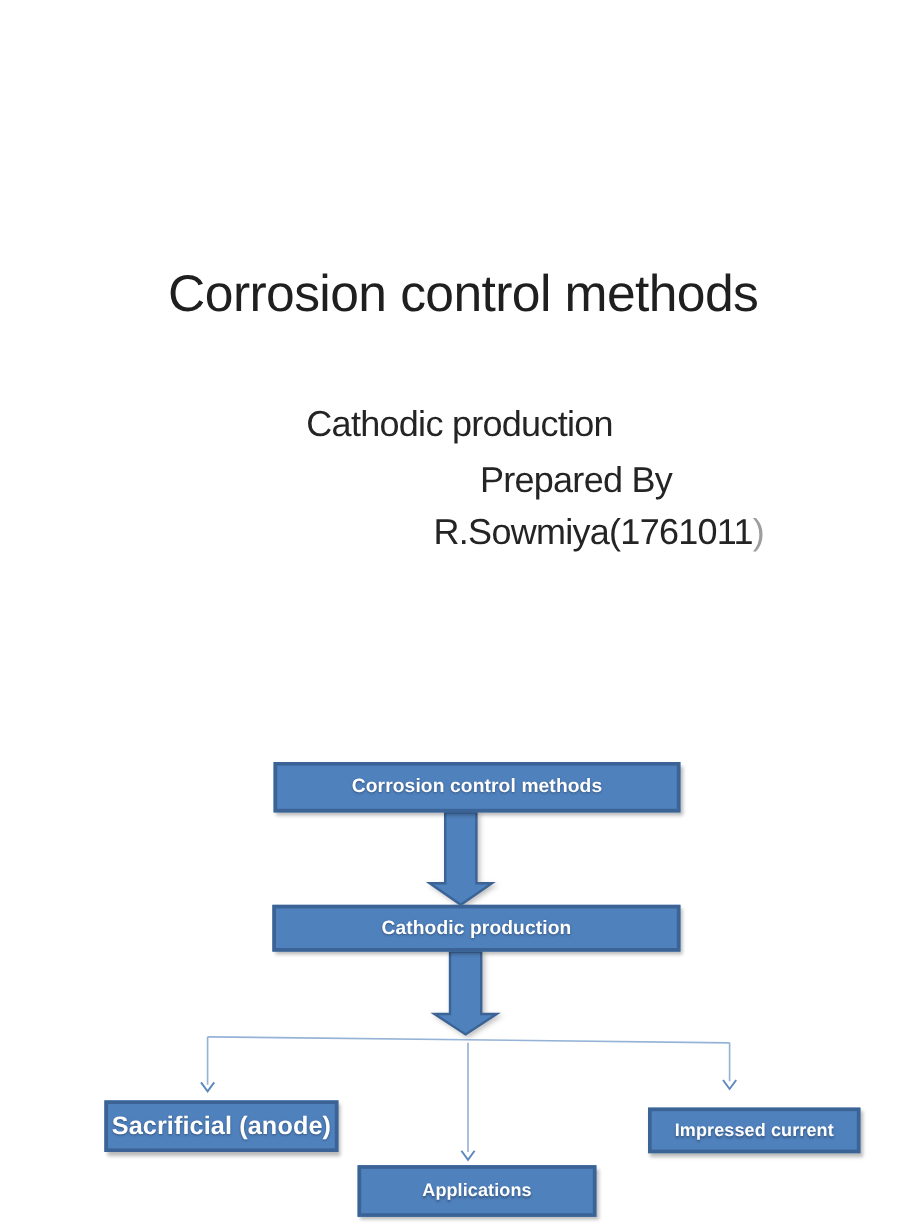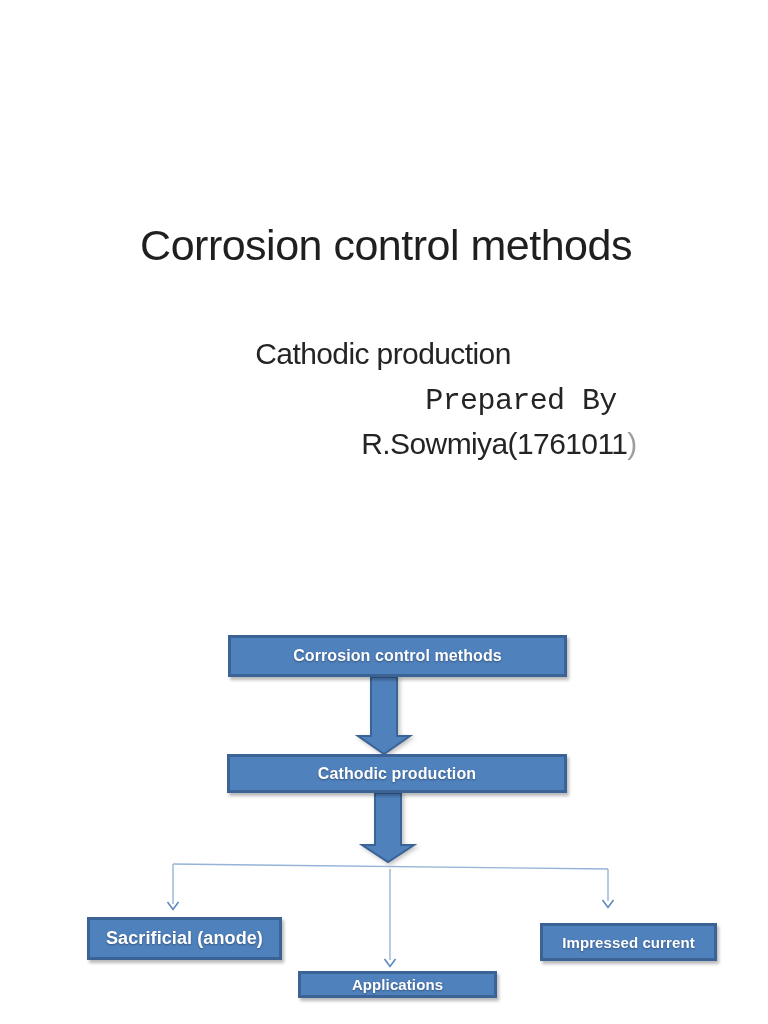--- a/index.html
+++ b/index.html
@@ -25,21 +25,21 @@
   .subline{
     position:absolute;
     transform:translateX(-50%);
     font-size:30px;
     line-height:36px;
     color:#242424;
     letter-spacing:-0.6px;
     white-space:nowrap;
   }
   .sub1{top:336px;left:383px;}
-  .sub2{top:383px;left:521px;font-family:Liberation Mono, monospace;}
+  .sub2{top:383px;left:480px;}
   .sub3{top:426px;left:499px;text-align:right;}
   .gray-paren{color:#9e9e9e;}
 
   .node{
     position:absolute;
     background:#4f81bd;
     border:3px solid #3b6395;
     box-sizing:border-box;
     display:flex;
     align-items:center;
@@ -47,22 +47,22 @@
     color:#ffffff;
     font-weight:bold;
     font-size:16px;
     letter-spacing:0.1px;
     text-shadow:0 1px 2px rgba(0,0,0,0.35);
     box-shadow:2px 3px 3px rgba(0,0,0,0.28);
     white-space:nowrap;
   }
   .node-root {left:228px;top:635px;width:339px;height:42px;}
   .node-child{left:227px;top:754px;width:340px;height:39px;}
-  .node-leaf1{left:87px; top:917px;width:195px;height:43px;font-size:18px;}
-  .node-leaf2{left:298px;top:971px;width:199px;height:27px;font-size:15px;}
+  .node-leaf1{left:87px; top:917px;width:195px;height:43px;font-size:21px;}
+  .node-leaf2{left:298px;top:971px;width:199px;height:43px;font-size:15px;}
   .node-leaf3{left:540px;top:923px;width:177px;height:38px;font-size:15px;text-align:center;}
 
   svg.connectors{
     position:absolute;
     left:0;top:600px;
     width:768px;height:424px;
     overflow:visible;
   }
   .thick-arrow{
     fill:#4f81bd;

